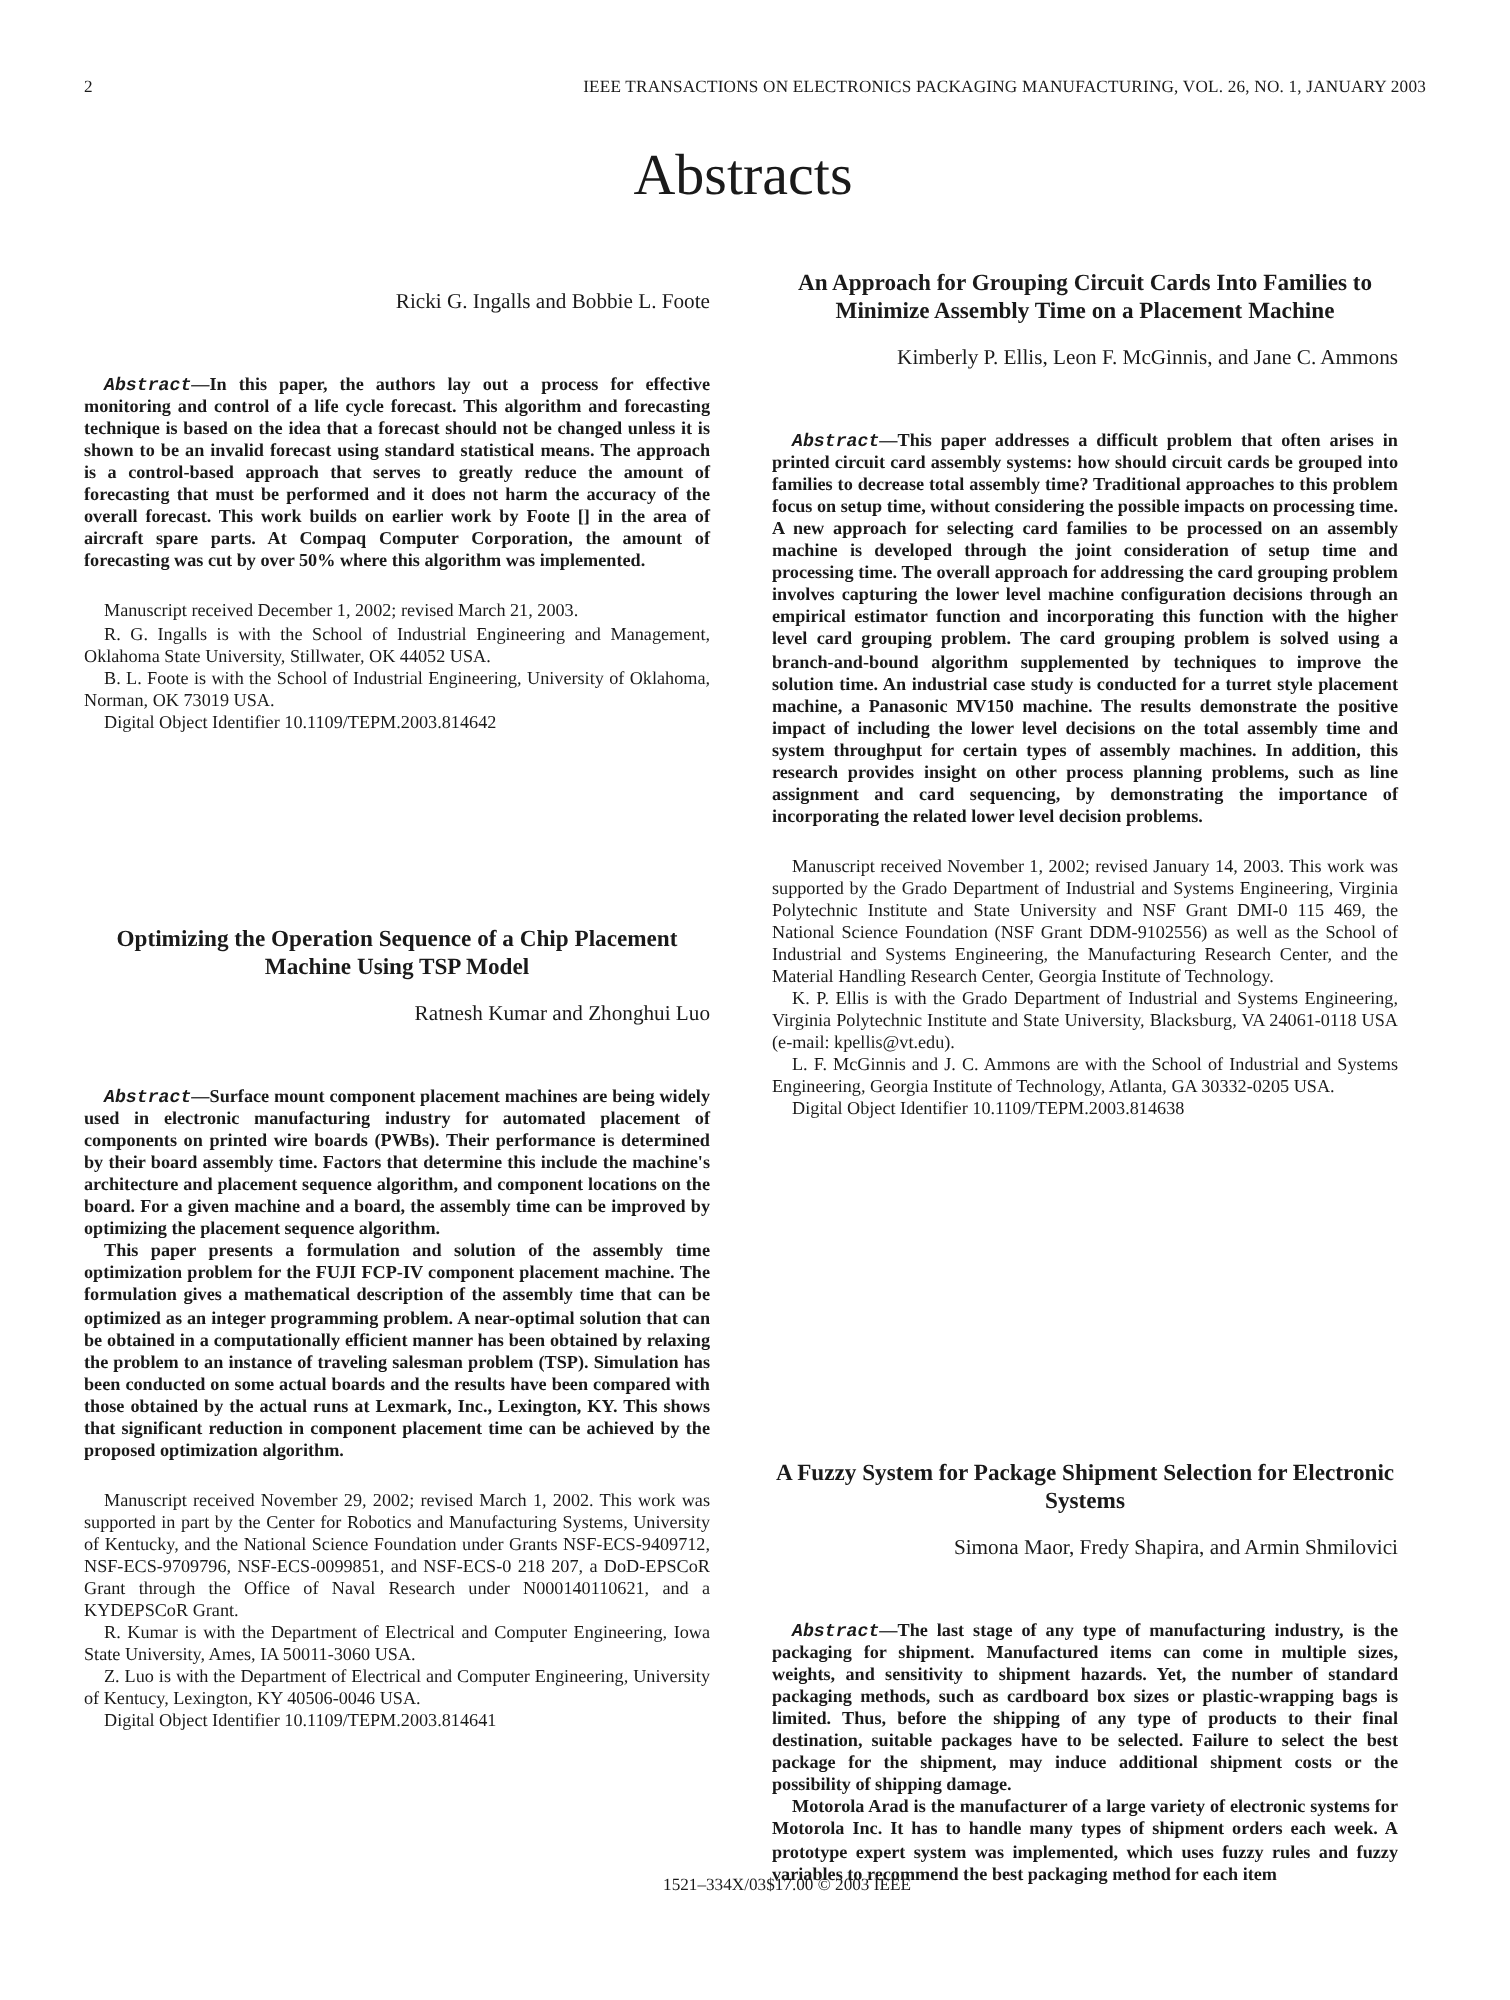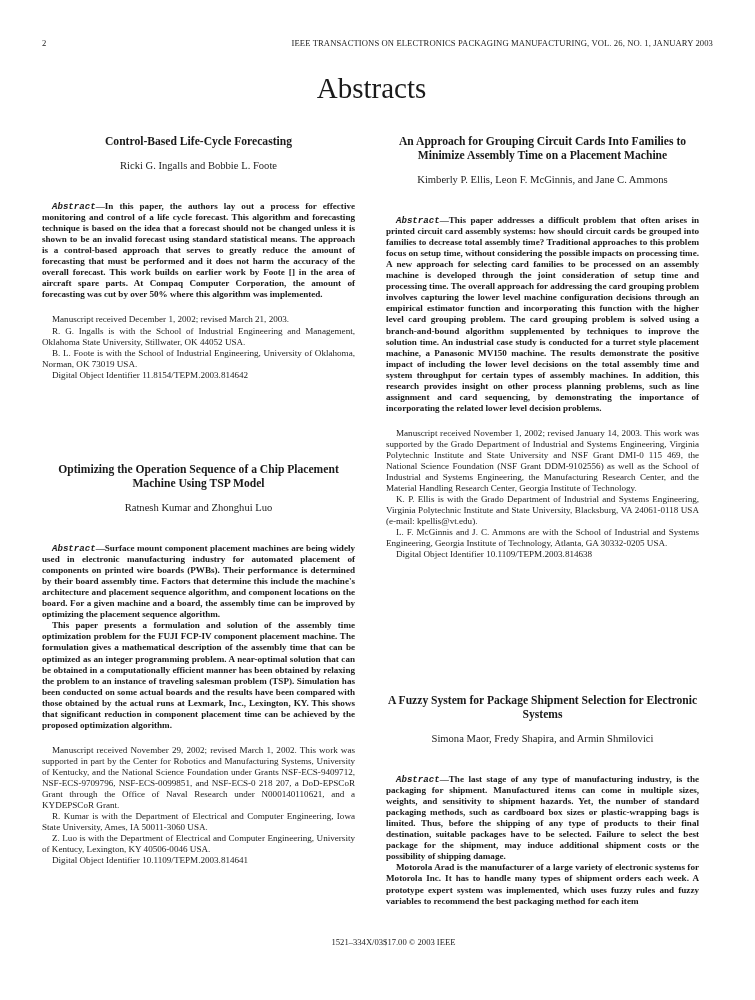--- a/index.html
+++ b/index.html
@@ -18,21 +18,21 @@
   }
   .col {
     position: absolute; width: 313px; font-size: 9.1px; line-height: 11.05px;
   }
   .col.left { left: 42px; }
   .col.right { left: 386px; }
   .art-title {
     font-weight: bold; font-size: 11.6px; line-height: 14px; text-align: center; margin: 0;
   }
   .art-authors {
-    text-align: center; font-size: 10.6px; margin: 11px 0 0 0;
+    text-align: right; font-size: 10.6px; margin: 11px 0 0 0;
   }
   .abstract {
     font-weight: bold; text-align: justify; margin: 0; text-indent: 10px;
   }
   .abstract .lead { font-style: italic; font-family: Liberation Mono, monospace; }
   .para { text-align: justify; margin: 0; text-indent: 10px; }
   .para.bold { font-weight: bold; }
   .notes { margin-top: 14px; }
   .note { text-align: justify; margin: 0; text-indent: 10px; }
   .footer {
@@ -43,29 +43,28 @@
 <body>
 
 <div class="running-head">
   <span>2</span>
   <span>IEEE TRANSACTIONS ON ELECTRONICS PACKAGING MANUFACTURING, VOL. 26, NO. 1, JANUARY 2003</span>
 </div>
 
 <h1 class="page-title">Abstracts</h1>
 
 <div class="col left" style="top:135px;">
-  <p class="art-title">Control-Based Life-Cycle Forecasting</p>
   <p class="art-authors">Ricki G. Ingalls and Bobbie L. Foote</p>
   <div style="height:30px"></div>
   <p class="abstract"><span class="lead">Abstract</span><span>—In this paper, the authors lay out a process for effective monitoring and control of a life cycle forecast. This algorithm and forecasting technique is based on the idea that a forecast should not be changed unless it is shown to be an invalid forecast using standard statistical means. The approach is a control-based approach that serves to greatly reduce the amount of forecasting that must be performed and it does not harm the accuracy of the overall forecast. This work builds on earlier work by Foote [] in the area of aircraft spare parts. At Compaq Computer Corporation, the amount of forecasting was cut by over 50% where this algorithm was implemented.</span></p>
   <div class="notes">
     <p class="note">Manuscript received December 1, 2002; revised March 21, 2003.</p>
     <p class="note">R. G. Ingalls is with the School of Industrial Engineering and Management, Oklahoma State University, Stillwater, OK 44052 USA.</p>
     <p class="note">B. L. Foote is with the School of Industrial Engineering, University of Oklahoma, Norman, OK 73019 USA.</p>
-    <p class="note">Digital Object Identifier 11.8154/TEPM.2003.814642</p>
+    <p class="note">Digital Object Identifier 10.1109/TEPM.2003.814642</p>
   </div>
 </div>
 
 <div class="col left" style="top:463px;">
   <p class="art-title">Optimizing the Operation Sequence of a Chip Placement Machine Using TSP Model</p>
   <p class="art-authors">Ratnesh Kumar and Zhonghui Luo</p>
   <div style="height:30px"></div>
   <p class="abstract"><span class="lead">Abstract</span><span>—Surface mount component placement machines are being widely used in electronic manufacturing industry for automated placement of components on printed wire boards (PWBs). Their performance is determined by their board assembly time. Factors that determine this include the machine's architecture and placement sequence algorithm, and component locations on the board. For a given machine and a board, the assembly time can be improved by optimizing the placement sequence algorithm.</span></p>
   <p class="para bold">This paper presents a formulation and solution of the assembly time optimization problem for the FUJI FCP-IV component placement machine. The formulation gives a mathematical description of the assembly time that can be optimized as an integer programming problem. A near-optimal solution that can be obtained in a computationally efficient manner has been obtained by relaxing the problem to an instance of traveling salesman problem (TSP). Simulation has been conducted on some actual boards and the results have been compared with those obtained by the actual runs at Lexmark, Inc., Lexington, KY. This shows that significant reduction in component placement time can be achieved by the proposed optimization algorithm.</p>
   <div class="notes">
@@ -82,21 +81,21 @@
   <div style="height:30px"></div>
   <p class="abstract"><span class="lead">Abstract</span><span>—This paper addresses a difficult problem that often arises in printed circuit card assembly systems: how should circuit cards be grouped into families to decrease total assembly time? Traditional approaches to this problem focus on setup time, without considering the possible impacts on processing time. A new approach for selecting card families to be processed on an assembly machine is developed through the joint consideration of setup time and processing time. The overall approach for addressing the card grouping problem involves capturing the lower level machine configuration decisions through an empirical estimator function and incorporating this function with the higher level card grouping problem. The card grouping problem is solved using a branch-and-bound algorithm supplemented by techniques to improve the solution time. An industrial case study is conducted for a turret style placement machine, a Panasonic MV150 machine. The results demonstrate the positive impact of including the lower level decisions on the total assembly time and system throughput for certain types of assembly machines. In addition, this research provides insight on other process planning problems, such as line assignment and card sequencing, by demonstrating the importance of incorporating the related lower level decision problems.</span></p>
   <div class="notes">
     <p class="note">Manuscript received November 1, 2002; revised January 14, 2003. This work was supported by the Grado Department of Industrial and Systems Engineering, Virginia Polytechnic Institute and State University and NSF Grant DMI-0 115 469, the National Science Foundation (NSF Grant DDM-9102556) as well as the School of Industrial and Systems Engineering, the Manufacturing Research Center, and the Material Handling Research Center, Georgia Institute of Technology.</p>
     <p class="note">K. P. Ellis is with the Grado Department of Industrial and Systems Engineering, Virginia Polytechnic Institute and State University, Blacksburg, VA 24061-0118 USA (e-mail: kpellis@vt.edu).</p>
     <p class="note">L. F. McGinnis and J. C. Ammons are with the School of Industrial and Systems Engineering, Georgia Institute of Technology, Atlanta, GA 30332-0205 USA.</p>
     <p class="note">Digital Object Identifier 10.1109/TEPM.2003.814638</p>
   </div>
 </div>
 
-<div class="col right" style="top:694px;">
+<div class="col right" style="top:730px;">
   <p class="art-title">A Fuzzy System for Package Shipment Selection for Electronic Systems</p>
   <p class="art-authors">Simona Maor, Fredy Shapira, and Armin Shmilovici</p>
   <div style="height:30px"></div>
   <p class="abstract"><span class="lead">Abstract</span><span>—The last stage of any type of manufacturing industry, is the packaging for shipment. Manufactured items can come in multiple sizes, weights, and sensitivity to shipment hazards. Yet, the number of standard packaging methods, such as cardboard box sizes or plastic-wrapping bags is limited. Thus, before the shipping of any type of products to their final destination, suitable packages have to be selected. Failure to select the best package for the shipment, may induce additional shipment costs or the possibility of shipping damage.</span></p>
   <p class="para bold">Motorola Arad is the manufacturer of a large variety of electronic systems for Motorola Inc. It has to handle many types of shipment orders each week. A prototype expert system was implemented, which uses fuzzy rules and fuzzy variables to recommend the best packaging method for each item</p>
 </div>
 
 <div class="footer">1521–334X/03$17.00 © 2003 IEEE</div>
 
 </body></html>

